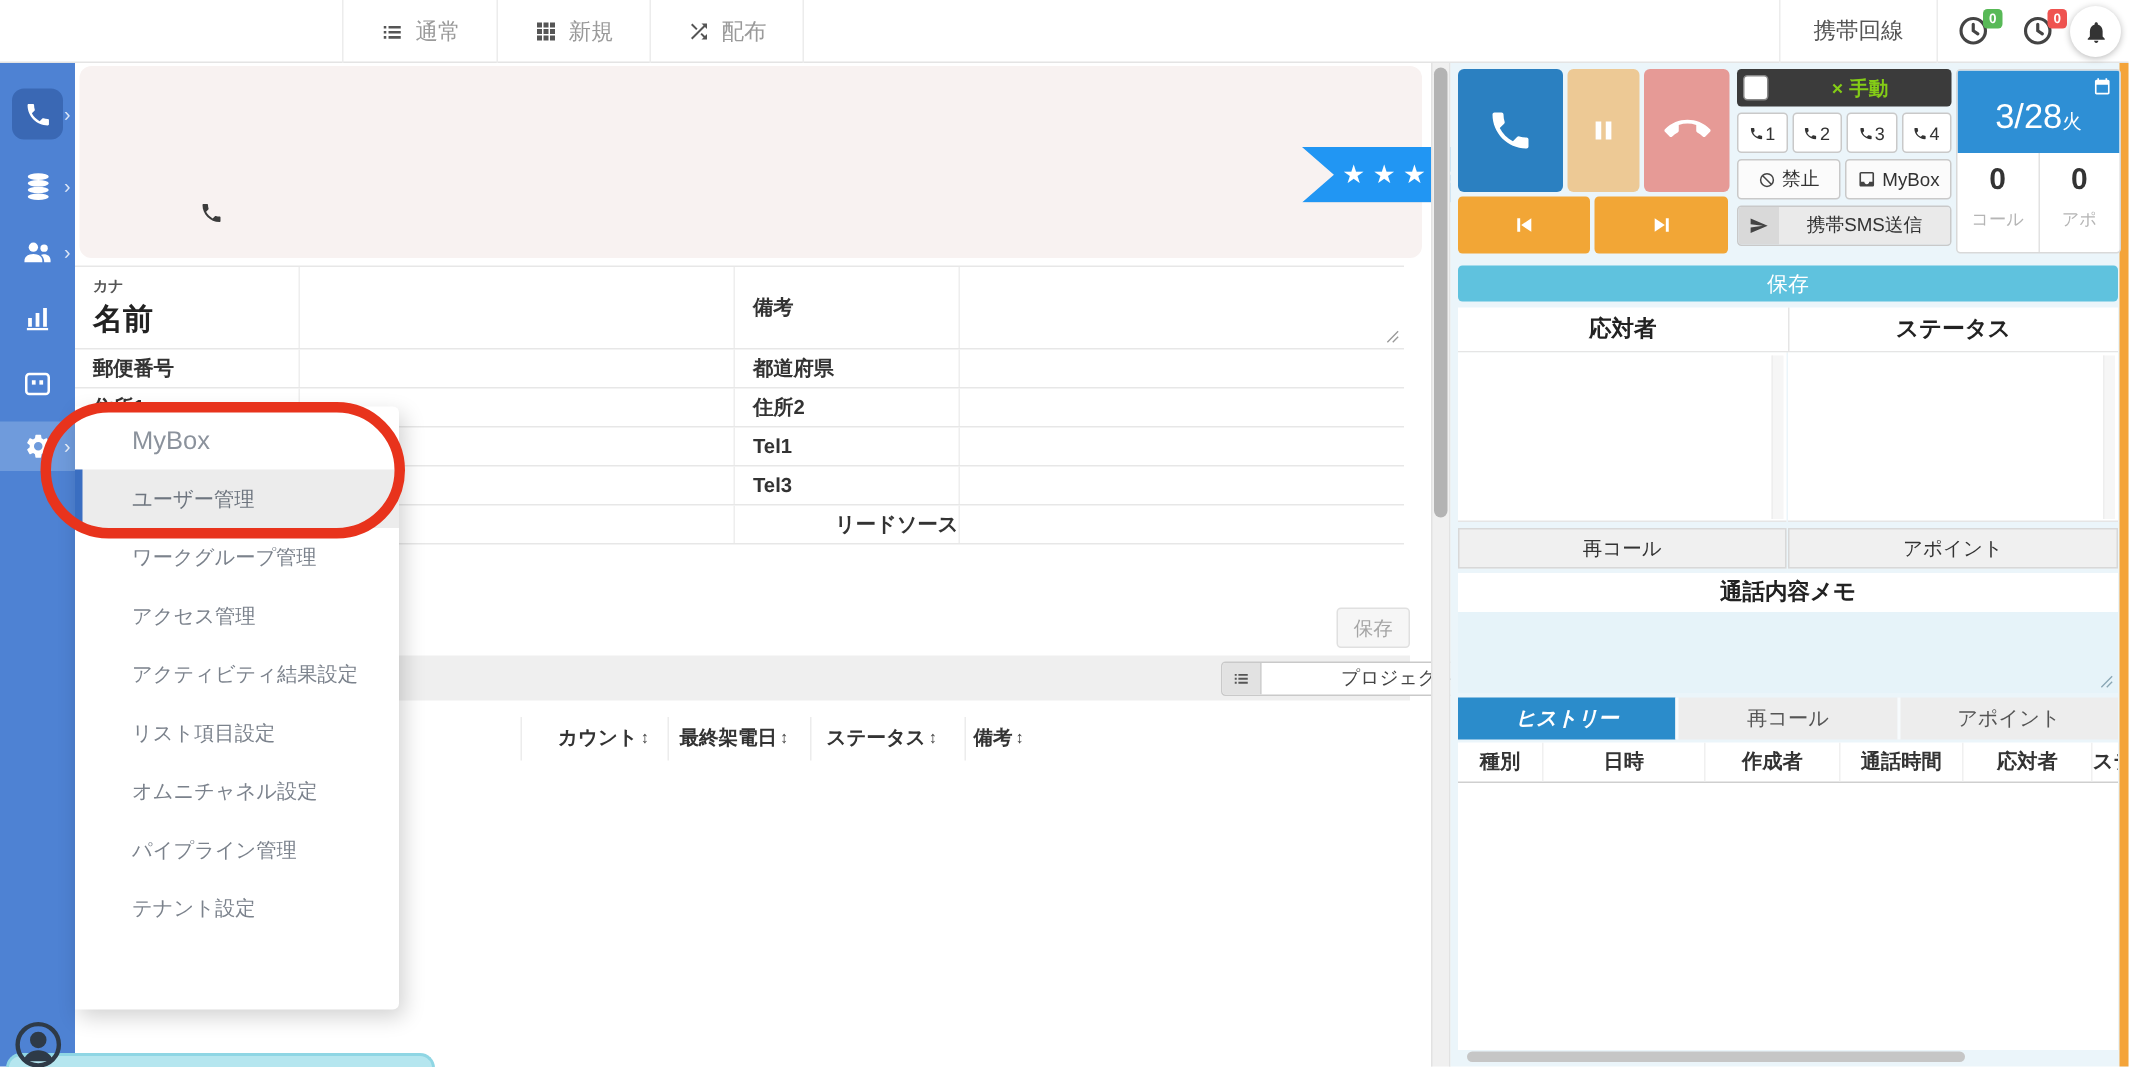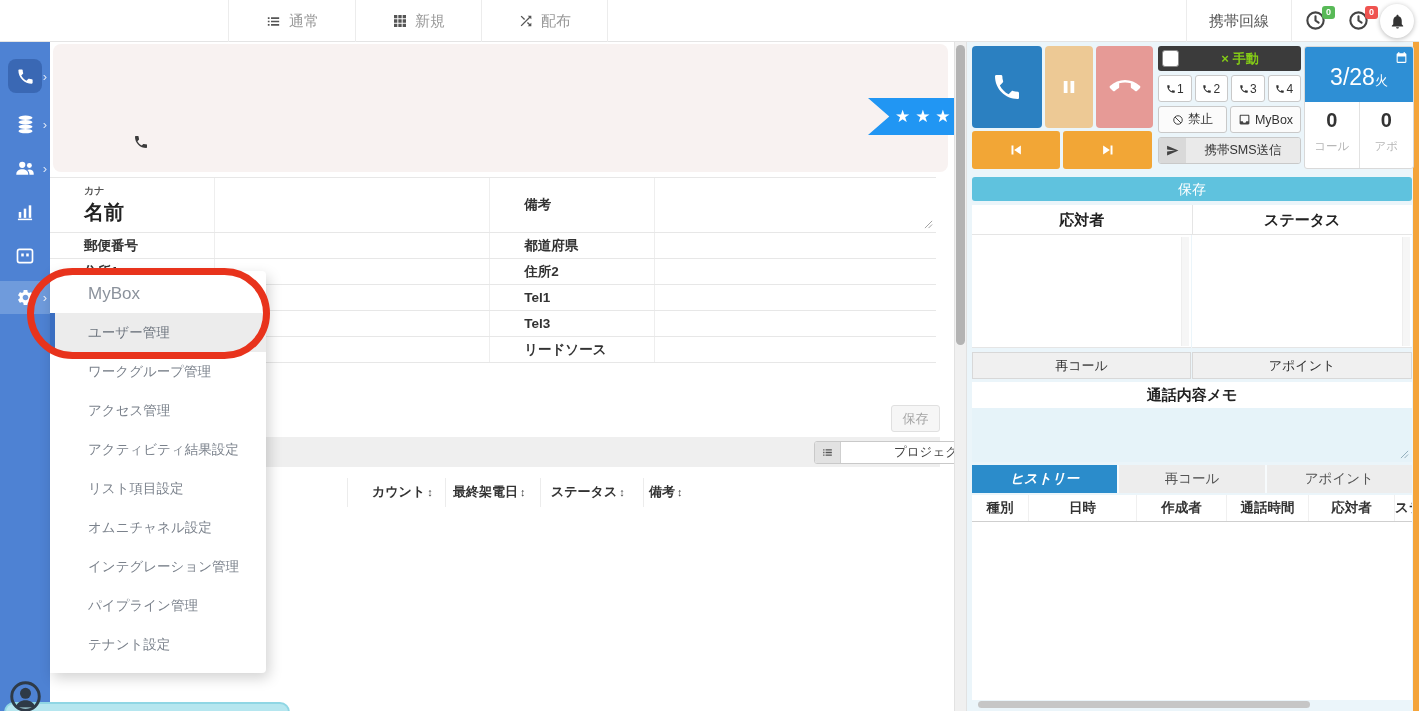--- a/index.html
+++ b/index.html
@@ -7,21 +7,21 @@
     font-family:"Liberation Sans","DejaVu Sans",sans-serif; }
   #stage { position:absolute; left:0; top:0; width:1419px; height:711px; background:#fff; }
   .abs { position:absolute; }
 
   
   #header { left:0; top:0; width:1419px; height:42px; background:#fff; border-bottom:1px solid #e4e4e4; z-index:40; }
   #logo { left:14px; top:6px; height:30px; display:flex; align-items:center; gap:9px; }
   #logo .brand { font-size:22px; font-weight:bold; color:#1c2b55; letter-spacing:.5px; }
   #logo .suffix { font-size:22px; font-weight:bold; color:#29b4d8; margin-left:2px; }
   .topnav { left:228px; top:0; height:42px; display:flex; }
-  .topnav-item { height:42px; padding:0 36px; display:flex; align-items:center; gap:7px;
+  .topnav-item { height:42px; padding:0 24px; display:flex; align-items:center; gap:7px;
     border-left:1px solid #ececec; color:#9a9a9a; font-size:15px; cursor:pointer; }
   .topnav-item:last-child { border-right:1px solid #ececec; }
   .topnav-item svg { fill:#555; }
   #hdr-line { left:1186px; top:0; width:106px; height:42px; line-height:42px; text-align:center;
     color:#555; font-size:15px; border-left:1px solid #ececec; border-right:1px solid #ececec; }
   .timer-wrap { top:9px; width:26px; height:26px; }
   .badge { position:absolute; top:-3px; right:-5px; min-width:13px; height:13px; line-height:13px;
     border-radius:3px; color:#fff; font-size:9px; text-align:center; padding:0 2px; font-weight:bold; }
   .badge.green { background:#58b957; }
   .badge.red { background:#ef5350; }
@@ -60,21 +60,21 @@
   #ribbon { left:815px; top:54px; width:133px; height:37px; background:#2196f3;
     clip-path:polygon(0 0,100% 0,100% 100%,0 100%,16% 50%);
     display:flex; align-items:center; justify-content:center; padding-left:22px;
     color:#fff; font-size:17px; letter-spacing:5px; filter:drop-shadow(2px 3px 2px rgba(0,0,0,.25)); }
 
   
   #lead-form { left:50px; top:177px; width:886px; border-top:1px solid #e7e7e7; }
   .frow { display:flex; border-bottom:1px solid #e7e7e7; }
   .fcell { border-right:1px solid #eee; }
   .lab { padding-left:12px; display:flex; flex-direction:column; justify-content:center;
-    font-size:13.5px; font-weight:bold; color:#333;margin-left:22px; }
+    font-size:13.5px; font-weight:bold; color:#333; }
   .lab .sub { font-size:10px; color:#555; font-weight:bold; margin-bottom:1px; }
   .lab .big { font-size:20px; color:#222; }
   .val { position:relative; }
   .rz { position:absolute; right:3px; bottom:3px; }
   #form-save { left:891px; top:405px; width:49px; height:27px; background:#f6f6f6;
     border:1px solid #e0e0e0; border-radius:3px; color:#a5a5a5; font-size:13px; cursor:pointer; }
   #proj-band { left:50px; top:437px; width:890px; height:30px; background:#efefef; }
   #proj-btn { left:814px; top:441px; height:23px; display:flex; align-items:stretch;
     border:1px solid #c9c9c9; border-radius:3px; background:#fff; overflow:hidden; cursor:pointer; }
   #proj-btn .ic { width:26px; background:#e2e2e2; border-right:1px solid #cfcfcf;
@@ -319,21 +319,21 @@
       <div class="fcell lab" style="width:150px;"></div>
       <div class="fcell val" style="width:290px;"></div>
       <div class="fcell lab" style="width:150px;">
           <span>Tel3</span>
         </div>
       <div class="val" style="width:296px;"></div>
     </div>
     <div class="frow" style="height:26px;">
       <div class="fcell lab" style="width:150px;"></div>
       <div class="fcell val" style="width:290px;"></div>
-      <div class="fcell lab" style="width:150px;">
+      <div class="fcell lab" style="width:150px;align-items:flex-end;">
           <span>リードソース</span>
         </div>
       <div class="val" style="width:296px;"></div>
     </div>
   </div>
 
   <button class="abs" id="form-save">保存</button>
 
   <div class="abs" id="proj-band"></div>
   <div class="abs" id="proj-btn">
@@ -517,21 +517,20 @@
   <div class="abs" id="hsb-thumb"></div>
 
   <div class="abs" id="manage-menu">
     <div id="manage-title">MyBox</div>
     <div class="menu-item active">ユーザー管理</div>
     <div class="menu-item">ワークグループ管理</div>
     <div class="menu-item">アクセス管理</div>
     <div class="menu-item">アクティビティ結果設定</div>
     <div class="menu-item">リスト項目設定</div>
     <div class="menu-item">オムニチャネル設定</div>
-    <div class="menu-item">インテグレーション管理</div>
     <div class="menu-item">パイプライン管理</div>
     <div class="menu-item">テナント設定</div>
   </div>
 
   <div class="abs" id="annotation-circle"></div>
 
   <svg class="abs" id="person-icon" viewBox="0 0 36 36">
     <circle cx="18" cy="18" r="15" fill="none" stroke="#2e3a47" stroke-width="3.2"></circle>
     <circle cx="18" cy="14.5" r="6" fill="#2e3a47"></circle>
     <path d="M7 30c1.8-5.5 6-8 11-8s9.2 2.5 11 8z" fill="#2e3a47"></path>

